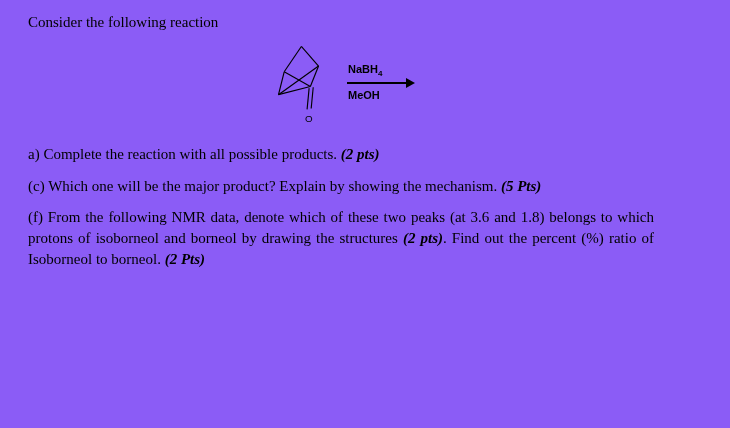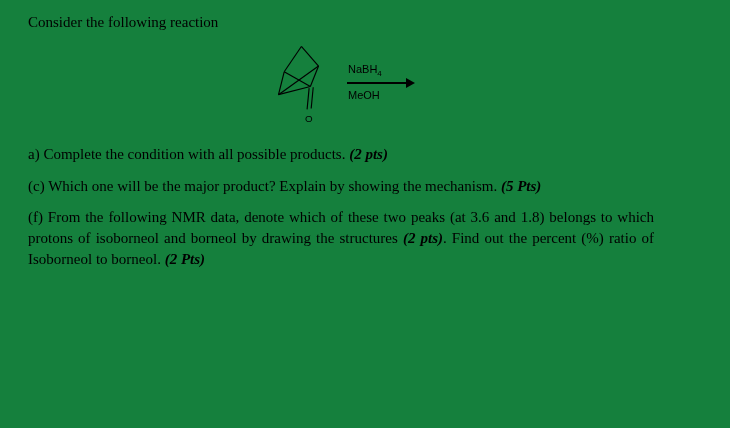--- a/index.html
+++ b/index.html
@@ -1,20 +1,20 @@
 <!DOCTYPE html>
 <html><head>
 <meta charset="utf-8">
 <style>
   html, body { margin: 0; padding: 0; background: #ffffff; }
   .page {
     position: relative;
     width: 730px;
     height: 428px;
-    background: #15803d;
+    background: #8b5cf6;
     font-family: "Liberation Serif", "DejaVu Serif", serif;
     font-size: 15px;
     color: #000000;
     overflow: hidden;
   }
   .content {
     position: absolute;
     left: 28px;
     top: 12px;
     width: 626px;
@@ -26,21 +26,21 @@
   .structure { position: absolute; left: 248px; top: 2px; }
   .structure line { stroke: #000; stroke-width: 1.4; }
   .structure text {
     font-family: "Liberation Sans", "DejaVu Sans", sans-serif;
     font-size: 12px;
     fill: #000;
   }
   .reagent, .solvent {
     position: absolute;
     font-family: "Liberation Sans", "DejaVu Sans", sans-serif;
-    font-weight: 400;
+    font-weight: 700;
     font-size: 11px;
     color: #000;
     white-space: nowrap;
   }
   .reagent { left: 320px; top: 21px; }
   .solvent { left: 320px; top: 47px; }
   .reagent sub { font-size: 8px; }
   .rxn-arrow {
     position: absolute;
     left: 319px;
@@ -95,19 +95,19 @@
 
       <div class="reagent"><span>NaBH</span><sub>4</sub></div>
 
       <div class="rxn-arrow"></div>
 
       <div class="solvent">MeOH</div>
 
     </div>
 
     <div class="questions">
-        <p class="question"><span>a) Complete the condition with all possible products. </span><span class="seg-bold">(2 pts)</span></p>
+        <p class="question"><span>a) Complete the reaction with all possible products. </span><span class="seg-bold">(2 pts)</span></p>
         <p class="question"><span>(c) Which one will be the major product? Explain by showing the mechanism. </span><span class="seg-bold">(5 Pts)</span></p>
         <p class="question"><span>(f) From the following NMR data, denote which of these two peaks (at 3.6 and 1.8) belongs to which protons of isoborneol and borneol by drawing the structures </span><span class="seg-bold">(2 pts)</span><span>. Find out the percent (%) ratio of Isoborneol to borneol. </span><span class="seg-bold">(2 Pts)</span></p>
       </div>
 
   </div>
 </div>
 
 </body></html>

